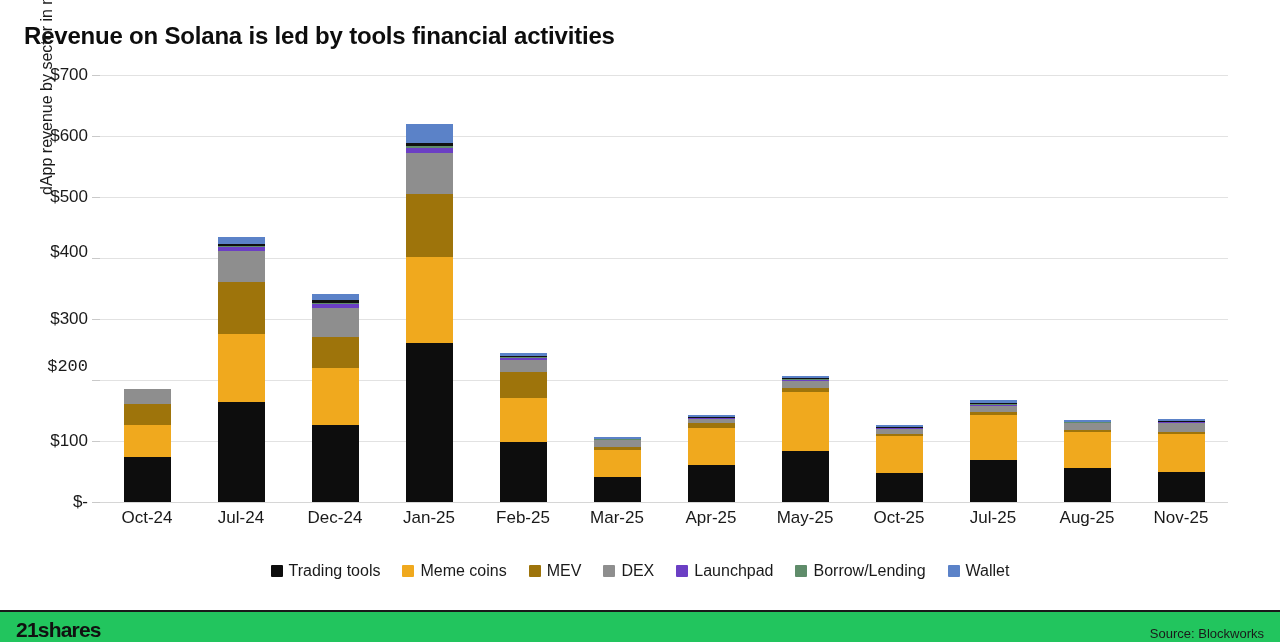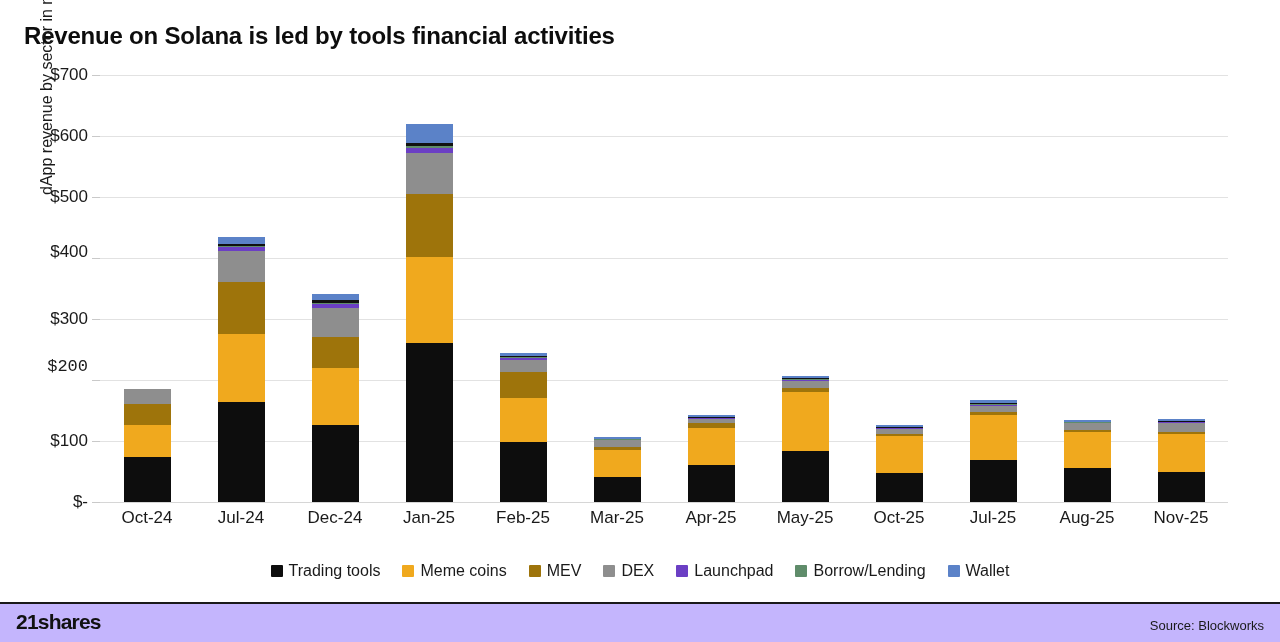--- a/index.html
+++ b/index.html
@@ -132,23 +132,23 @@
   }
   .legend-label {
     font-size: 16px;
     color: #1a1a1a;
   }
 
   
   #footer {
     position: absolute;
     left: 0; bottom: 0;
-    width: 1280px; height: 40px;
+    width: 1280px; height: 32px;
     border-top: 2px solid #1a1a1a;
-    background: #c4b5fd;
+    background: #22c55e;
   }
   #brand-logo {
     position: absolute;
     left: 16px; top: 6px;
     font-size: 21px;
     font-weight: bold;
     letter-spacing: -0.8px;
     color: #111111;
   }
   #source-note {

